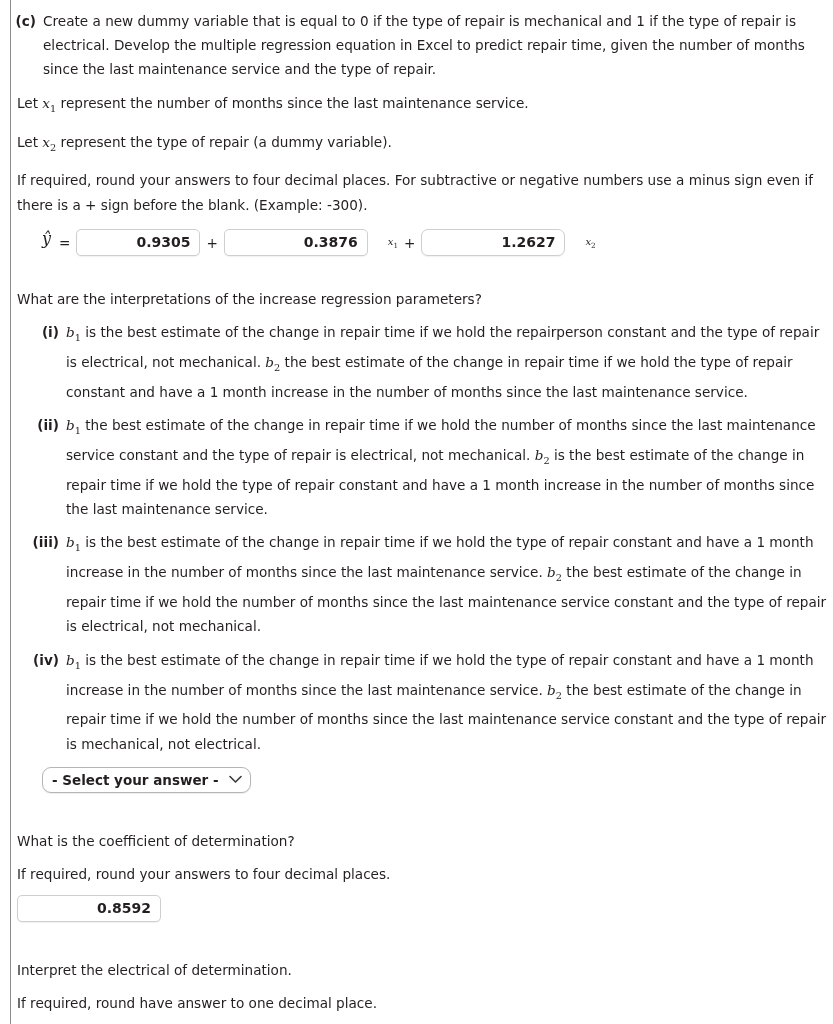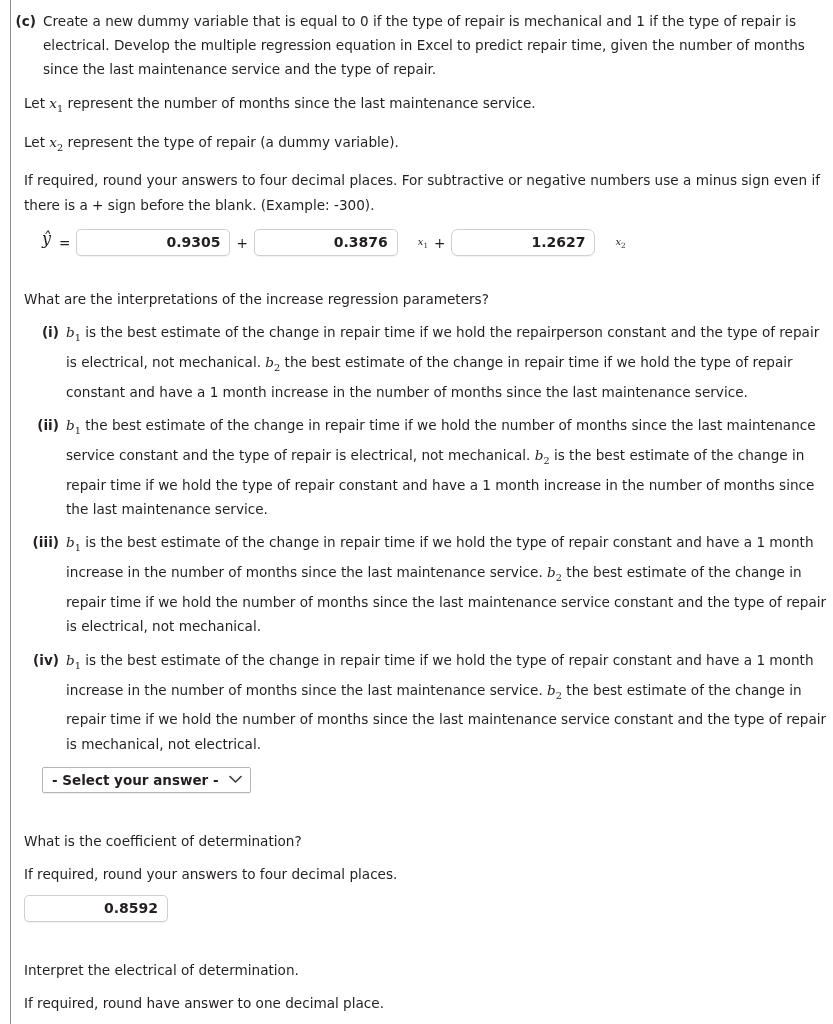--- a/index.html
+++ b/index.html
@@ -61,21 +61,21 @@
   .body-text {
     flex: 1 1 auto;
     font-size: 13.6px;
     line-height: 24.2px;
     padding-left: 7px;
     box-sizing: border-box;
   }
 
   
   .para {
-    margin-left: 24px;
+    margin-left: 17px;
     font-size: 13.6px;
     line-height: 24.2px;
     padding-right: 6px;
   }
   .gap-sm { height: 9px; }
   .gap-lg { height: 27px; }
   .gap-xl { height: 36px; }
 
   var, .mvar {
     font-style: italic;
@@ -121,40 +121,40 @@
     box-shadow: 0 1px 1px rgba(0,0,0,0.06);
     height: 27px;
     line-height: 25px;
     text-align: right;
     font-weight: bold;
     font-size: 14px;
     color: #231f20;
     padding: 0 9px;
     font-family: "DejaVu Sans", "Liberation Sans", sans-serif;
   }
-  .box-eq1 { width: 154px; }
+  .box-eq1 { width: 124px; }
   .box-eq2 { width: 144px; }
   .box-eq3 { width: 144px; border-radius: 7px; }
   .box-r2  { width: 144px; text-align: right; }
 
   
   .select-wrap {
     margin-left: 42px;
     margin-top: 2px;
   }
   .answer-select {
     display: inline-flex;
     align-items: center;
     justify-content: space-between;
     box-sizing: border-box;
     width: 209px;
     height: 26px;
     background: #ffffff;
     border: 1px solid #b5b5b5;
-    border-radius: 2px;
+    border-radius: 9px;
     box-shadow: 0 1px 1px rgba(0,0,0,0.07);
     padding: 0 8px 0 9px;
     font-weight: bold;
     font-size: 13.5px;
     color: #231f20;
     font-family: "DejaVu Sans", "Liberation Sans", sans-serif;
   }
   .chev {
     display: inline-block;
     margin-left: 8px;

